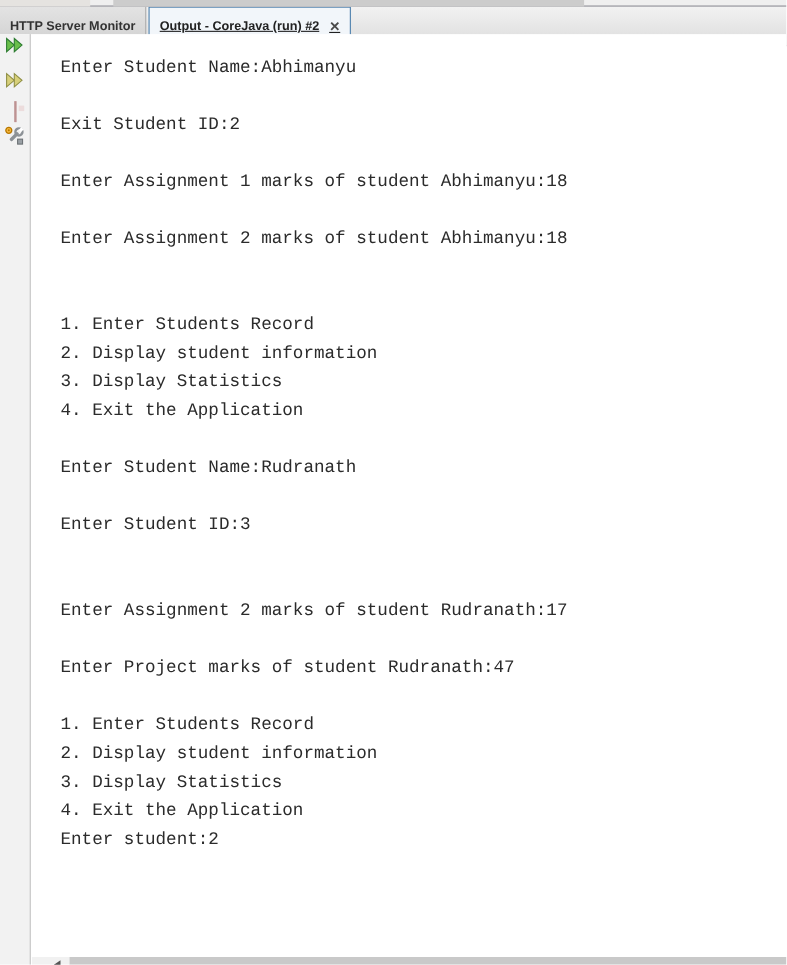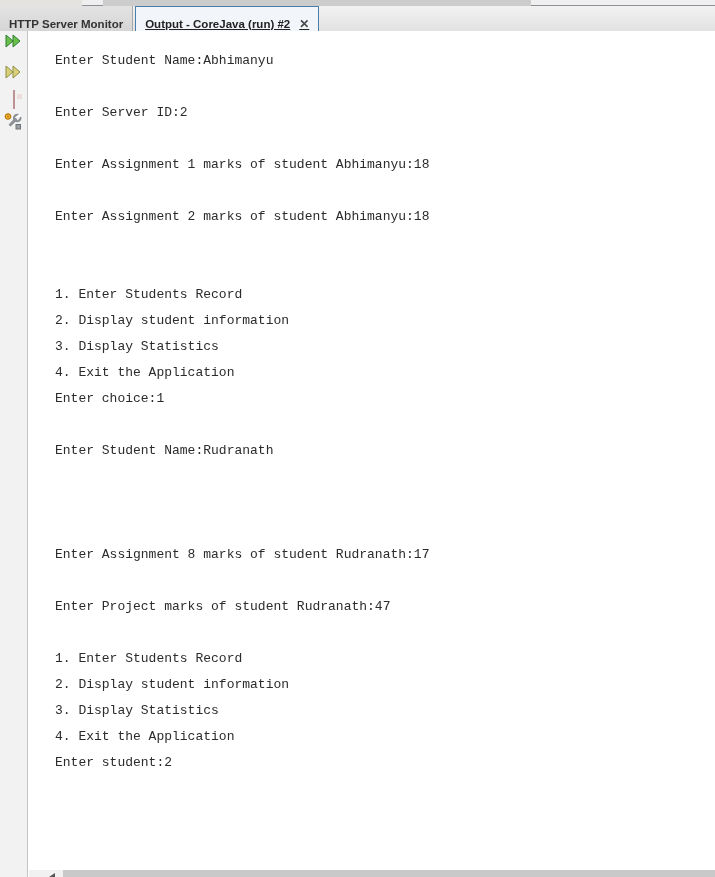--- a/index.html
+++ b/index.html
@@ -72,21 +72,21 @@
   }
   .stop-square::after {
     content:""; position:absolute; left:3px; top:3px; width:5px; height:5px;
     background:#ecdcdc;
   }
 
   
   .output { flex:1 1 auto; overflow:hidden; }
   .console {
     font-family:"Liberation Mono","DejaVu Sans Mono",monospace;
-    font-size:13px; color:#2b2b2b;
+    font-size:16px; color:#2b2b2b;
     padding:17px 11px 0 27px;
   }
   .console-line { height:26px; line-height:26px; white-space:pre; }
 
   
   .hscroll {
     position:absolute; left:29px; right:0; bottom:0; height:7px;
     display:flex; align-items:stretch;
   }
   .hscroll-btn {
@@ -152,38 +152,38 @@
         <circle cx="4" cy="4.5" r="0.9" fill="#b87800"></circle>
         <rect x="12" y="12.5" width="4.5" height="4.5" fill="#9aa0a5" stroke="#6e7377" stroke-width="1"></rect>
       </svg>
     </span>
   </div>
 
   <div class="output">
     <div class="console">
         <div class="console-line">Enter Student Name:Abhimanyu</div>
         <div class="console-line">&nbsp;</div>
-        <div class="console-line">Enter Server ID:2</div>
+        <div class="console-line">Exit Student ID:2</div>
         <div class="console-line">&nbsp;</div>
         <div class="console-line">Enter Assignment 1 marks of student Abhimanyu:18</div>
         <div class="console-line">&nbsp;</div>
         <div class="console-line">Enter Assignment 2 marks of student Abhimanyu:18</div>
         <div class="console-line">&nbsp;</div>
         <div class="console-line">&nbsp;</div>
         <div class="console-line">1. Enter Students Record</div>
         <div class="console-line">2. Display student information</div>
         <div class="console-line">3. Display Statistics</div>
         <div class="console-line">4. Exit the Application</div>
-        <div class="console-line">Enter choice:1</div>
         <div class="console-line">&nbsp;</div>
         <div class="console-line">Enter Student Name:Rudranath</div>
         <div class="console-line">&nbsp;</div>
-        <div class="console-line">&nbsp;</div>
-        <div class="console-line">&nbsp;</div>
-        <div class="console-line">Enter Assignment 8 marks of student Rudranath:17</div>
+        <div class="console-line">Enter Student ID:3</div>
+        <div class="console-line">&nbsp;</div>
+        <div class="console-line">&nbsp;</div>
+        <div class="console-line">Enter Assignment 2 marks of student Rudranath:17</div>
         <div class="console-line">&nbsp;</div>
         <div class="console-line">Enter Project marks of student Rudranath:47</div>
         <div class="console-line">&nbsp;</div>
         <div class="console-line">1. Enter Students Record</div>
         <div class="console-line">2. Display student information</div>
         <div class="console-line">3. Display Statistics</div>
         <div class="console-line">4. Exit the Application</div>
         <div class="console-line">Enter student:2</div>
       </div>
   </div>

